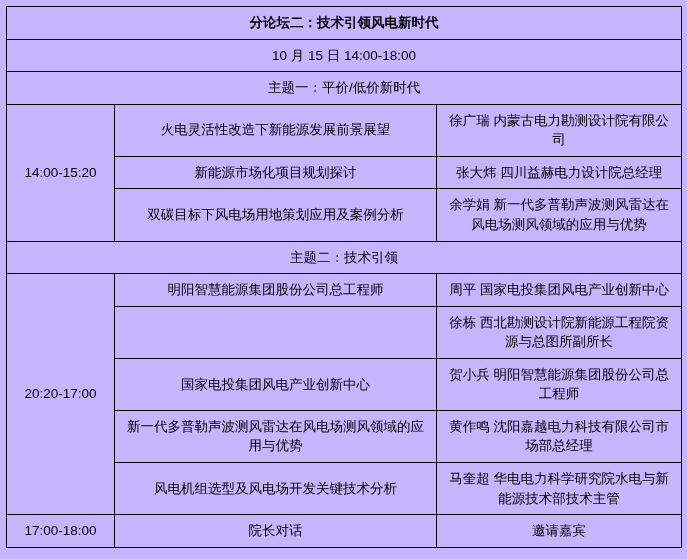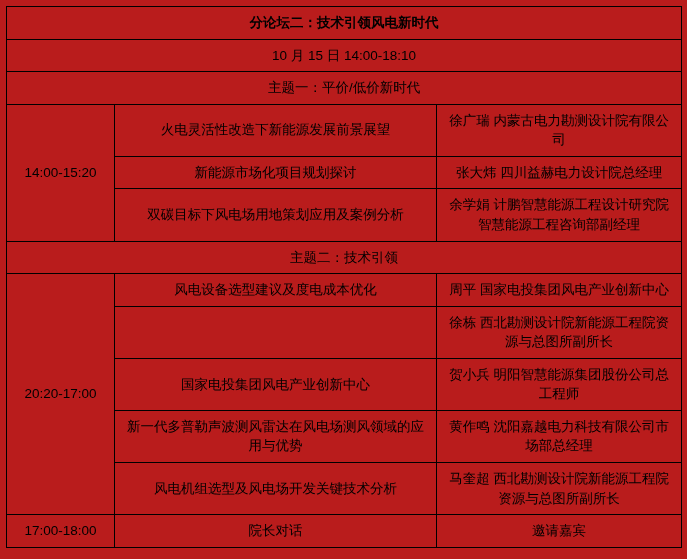--- a/index.html
+++ b/index.html
@@ -8,21 +8,21 @@
     background: #ffffff;
   }
   body {
     font-family: "Liberation Sans", sans-serif;
     color: #000000;
   }
   .page {
     width: 687px;
     height: 559px;
     position: relative;
-    background: #b91c1c;
+    background: #c4b5fd;
     box-sizing: border-box;
     padding: 6px 6px 0 6px;
   }
   table.agenda {
     border-collapse: collapse;
     width: 675px;
     table-layout: fixed;
     margin: 0 auto;
   }
   table.agenda td {
@@ -71,65 +71,65 @@
     <colgroup>
       <col class="col-time">
       <col class="col-topic">
       <col class="col-speaker">
     </colgroup>
     <tbody>
       <tr class="title-row">
         <td colspan="3">分论坛二：技术引领风电新时代</td>
       </tr>
       <tr class="subtitle-row">
-        <td colspan="3">10 月 15 日 14:00-18:10</td>
+        <td colspan="3">10 月 15 日 14:00-18:00</td>
       </tr>
 
       <tr class="section-row">
         <td colspan="3">主题一：平价/低价新时代</td>
       </tr>
 
       <tr>
         <td class="time-cell" rowspan="3">14:00-15:20</td>
         <td class="topic-cell">火电灵活性改造下新能源发展前景展望</td>
         <td class="speaker-cell">徐广瑞 内蒙古电力勘测设计院有限公司</td>
       </tr>
       <tr>
         <td class="topic-cell">新能源市场化项目规划探讨</td>
         <td class="speaker-cell">张大炜 四川益赫电力设计院总经理</td>
       </tr>
       <tr>
         <td class="topic-cell">双碳目标下风电场用地策划应用及案例分析</td>
-        <td class="speaker-cell">余学娟 计鹏智慧能源工程设计研究院智慧能源工程咨询部副经理</td>
+        <td class="speaker-cell">余学娟 新一代多普勒声波测风雷达在风电场测风领域的应用与优势</td>
       </tr>
 
       <tr class="section-row">
         <td colspan="3">主题二：技术引领</td>
       </tr>
 
       <tr>
         <td class="time-cell" rowspan="5">20:20-17:00</td>
-        <td class="topic-cell">风电设备选型建议及度电成本优化</td>
+        <td class="topic-cell">明阳智慧能源集团股份公司总工程师</td>
         <td class="speaker-cell">周平 国家电投集团风电产业创新中心</td>
       </tr>
       <tr>
         <td class="topic-cell"></td>
         <td class="speaker-cell">徐栋 西北勘测设计院新能源工程院资源与总图所副所长</td>
       </tr>
       <tr>
         <td class="topic-cell">国家电投集团风电产业创新中心</td>
         <td class="speaker-cell">贺小兵 明阳智慧能源集团股份公司总工程师</td>
       </tr>
       <tr>
         <td class="topic-cell">新一代多普勒声波测风雷达在风电场测风领域的应用与优势</td>
         <td class="speaker-cell">黄作鸣 沈阳嘉越电力科技有限公司市场部总经理</td>
       </tr>
       <tr>
         <td class="topic-cell">风电机组选型及风电场开发关键技术分析</td>
-        <td class="speaker-cell">马奎超 西北勘测设计院新能源工程院资源与总图所副所长</td>
+        <td class="speaker-cell">马奎超 华电电力科学研究院水电与新能源技术部技术主管</td>
       </tr>
 
       <tr>
         <td class="time-cell">17:00-18:00</td>
         <td class="topic-cell bold">院长对话</td>
         <td class="speaker-cell bold">邀请嘉宾</td>
       </tr>
     </tbody>
   </table>
 </div>

